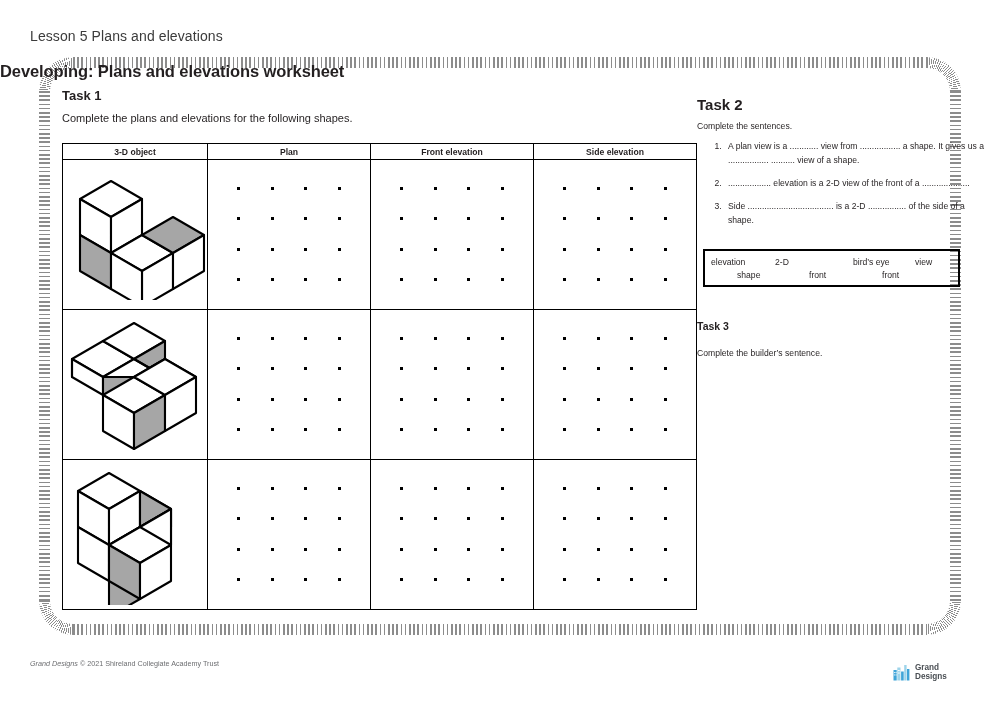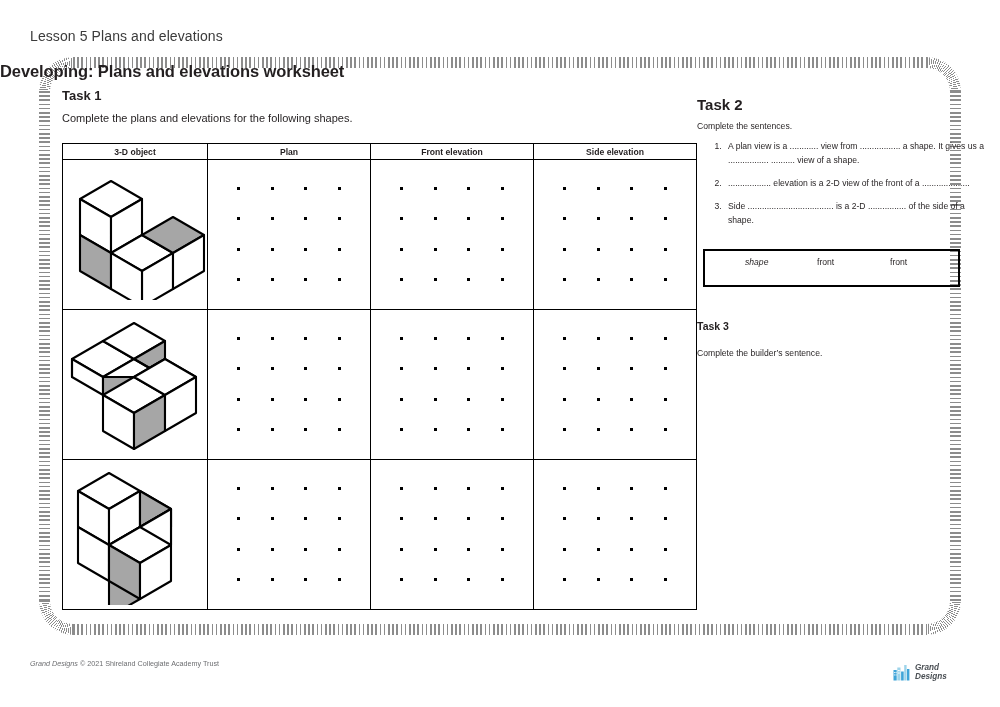--- a/index.html
+++ b/index.html
@@ -209,21 +209,21 @@
     padding: 5px 0 0 0;
   }
   .word-bank .wb-row {
     display: flex;
     line-height: 1.5;
   }
   .word-bank .wb-row span { display: block; }
   .word-bank .wb-row.r1 span:nth-child(1) { width: 64px; padding-left: 6px; }
   .word-bank .wb-row.r1 span:nth-child(2) { width: 78px; }
   .word-bank .wb-row.r1 span:nth-child(3) { width: 62px; }
-  .word-bank .wb-row.r2 span:nth-child(1) { width: 72px; padding-left: 40px; font-style: italic; }
+  .word-bank .wb-row.r2 span:nth-child(1) { width: 72px; padding-left: 32px; }
   .word-bank .wb-row.r2 span:nth-child(2) { width: 73px; }
   .word-bank .wb-row.r2 span:nth-child(3) { width: 60px; }
 
   .task3-heading {
     position: absolute;
     left: 697px;
     top: 320px;
     font-size: 10.5px;
     font-weight: bold;
   }
@@ -250,21 +250,20 @@
     top: 663px;
     display: flex;
     align-items: center;
     gap: 5px;
   }
   .logo-text {
     font-size: 8.2px;
     font-weight: bold;
     line-height: 1.14;
     color: #4a4f54;
-    font-style: italic;
   }
 </style>
 </head>
 <body>
 
 <div class="running-head">Lesson 5 Plans and elevations</div>
 
 <div class="frame">
   <div class="edge h top"></div>
   <div class="edge h bottom"></div>
@@ -568,20 +567,26 @@
 
 <div class="task2-heading">Task 2</div>
 <div class="task2-instruction">Complete the sentences.</div>
 <ol class="sentence-list">
   <li>A plan view is a ............ view from ................. a shape. It gives us a ................. .......... view of a shape.</li>
   <li>.................. elevation is a 2-D view of the front of a ....................</li>
   <li>Side .................................... is a 2-D ................ of the side of a shape.</li>
 </ol>
 
 <div class="word-bank">
+  <div class="wb-row r1">
+    <span>elevation</span>
+    <span>2-D</span>
+    <span>bird’s eye</span>
+    <span>view</span>
+  </div>
   <div class="wb-row r2">
     <span>shape</span>
     <span>front</span>
     <span>front</span>
   </div>
 </div>
 
 <div class="task3-heading">Task 3</div>
 <div class="task3-instruction">Complete the builder’s sentence.</div>
 

